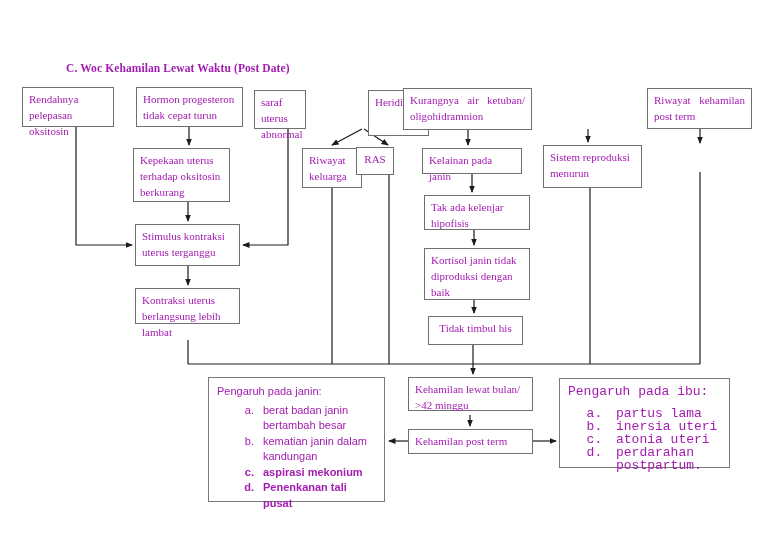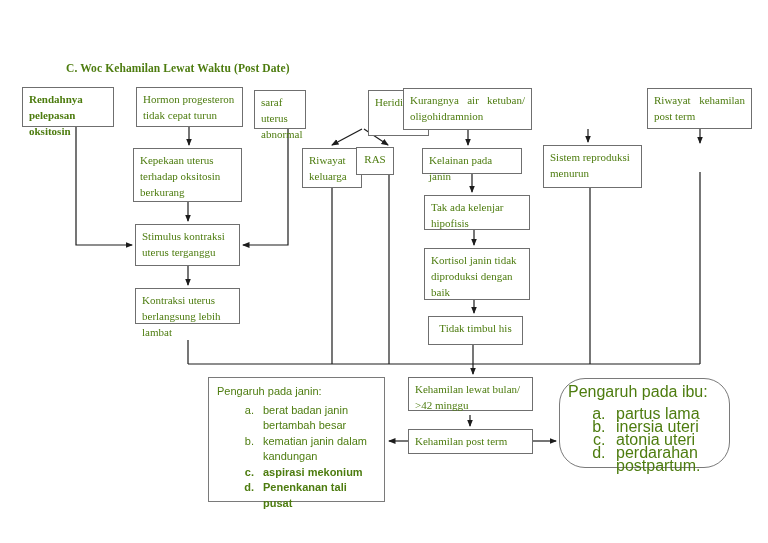--- a/index.html
+++ b/index.html
@@ -2,21 +2,21 @@
 <html><head>
 <meta charset="utf-8">
 <style>
   html,body{margin:0;padding:0;}
   #stage{
     position:relative;
     width:768px;height:543px;
     background:#ffffff;
     overflow:hidden;
     font-family:"Liberation Serif","DejaVu Serif",serif;
-    color:#4d7c0f;
+    color:#a21caf;
   }
   #wires{position:absolute;left:0;top:0;width:768px;height:543px;}
   .title{
     position:absolute;left:66px;top:62px;
     font-size:11.5px;font-weight:bold;letter-spacing:.1px;
     white-space:nowrap;
   }
   .box{
     position:absolute;
     border:1.5px solid #6f6f6f;
@@ -28,21 +28,21 @@
   .just{text-align:justify;}
   .ctr{text-align:center;}
   .bigbox{
     position:absolute;
     border:1.5px solid #7a7a7a;
     background:#ffffff;
     box-sizing:border-box;
     padding:6px 8px;
   }
   .sans{font-family:"Liberation Sans","DejaVu Sans",sans-serif;font-size:11px;line-height:15.5px;}
-  .serif-s{font-family:Liberation Sans, sans-serif;font-size:16px;line-height:13px;border-radius:26px;}
+  .serif-s{font-family:Liberation Mono, monospace;font-size:13px;line-height:13px;}
   .bigbox ol{
     margin:3px 0 0 0;
     padding-left:40px;
     list-style-type:lower-alpha;
   }
   .bigbox.serif-s ol{margin-top:9px;padding-left:42px;}
   .bigbox li{padding-left:6px;}
   .bigbox li.b{font-weight:bold;}
   svg line, svg polyline{stroke:#1c1c1c;stroke-width:1.2;fill:none;}
   #arr path{fill:#1c1c1c;}
@@ -80,28 +80,28 @@
     <line x1="473" y1="345" x2="473" y2="374" marker-end="url(#arr)"></line>
     <line x1="588" y1="129" x2="588" y2="142" marker-end="url(#arr)"></line>
     <line x1="700" y1="129" x2="700" y2="143" marker-end="url(#arr)"></line>
     <line x1="470" y1="415" x2="470" y2="426" marker-end="url(#arr)"></line>
     <line x1="408" y1="441" x2="389" y2="441" marker-end="url(#arr)"></line>
     <line x1="533" y1="441" x2="556" y2="441" marker-end="url(#arr)"></line>
   </svg>
 
   <div class="title">C. Woc Kehamilan Lewat Waktu (Post Date)</div>
 
-  <div class="box" style="left:22px;top:87px;width:92px;height:40px;font-weight:bold;">Rendahnya pelepasan oksitosin</div>
+  <div class="box" style="left:22px;top:87px;width:92px;height:40px;">Rendahnya pelepasan oksitosin</div>
   <div class="box" style="left:136px;top:87px;width:107px;height:40px;">Hormon progesteron tidak cepat turun</div>
   <div class="box just" style="left:254px;top:90px;width:52px;height:39px;">saraf uterus abnormal</div>
   <div class="box" style="left:332px;top:90px;width:61px;height:46px;margin-left:36px;">Heriditer</div>
   <div class="box just" style="left:403px;top:88px;width:129px;height:42px;">Kurangnya air ketuban/ oligohidramnion</div>
   <div class="box just" style="left:647px;top:88px;width:105px;height:41px;">Riwayat kehamilan post term</div>
 
-  <div class="box" style="left:133px;top:148px;width:109px;height:54px;">Kepekaan uterus terhadap oksitosin berkurang</div>
+  <div class="box" style="left:133px;top:148px;width:97px;height:54px;">Kepekaan uterus terhadap oksitosin berkurang</div>
   <div class="box" style="left:302px;top:148px;width:60px;height:40px;">Riwayat keluarga</div>
   <div class="box ctr" style="left:356px;top:147px;width:38px;height:28px;">RAS</div>
   <div class="box" style="left:422px;top:148px;width:100px;height:26px;">Kelainan pada janin</div>
   <div class="box" style="left:543px;top:145px;width:99px;height:43px;">Sistem reproduksi menurun</div>
 
   <div class="box" style="left:424px;top:195px;width:106px;height:35px;">Tak ada kelenjar hipofisis</div>
   <div class="box" style="left:135px;top:224px;width:105px;height:42px;">Stimulus kontraksi uterus terganggu</div>
   <div class="box" style="left:424px;top:248px;width:106px;height:52px;">Kortisol janin tidak diproduksi dengan baik</div>
   <div class="box" style="left:135px;top:288px;width:105px;height:36px;">Kontraksi uterus berlangsung lebih lambat</div>
   <div class="box ctr" style="left:428px;top:316px;width:95px;height:29px;">Tidak timbul his</div>

